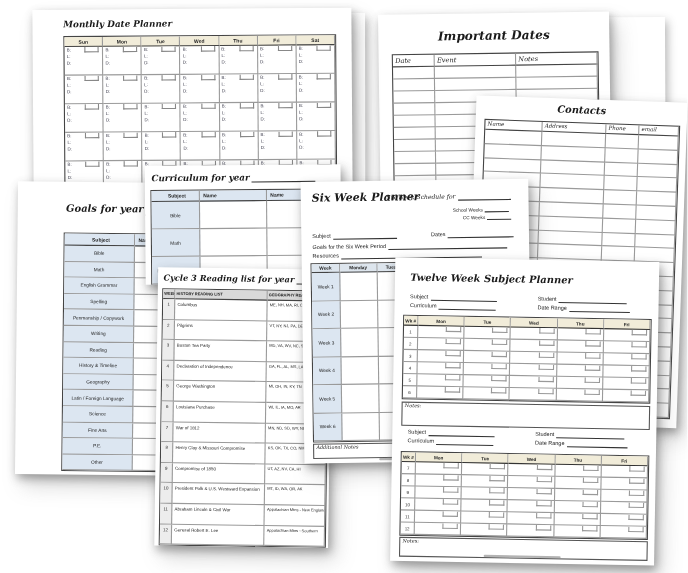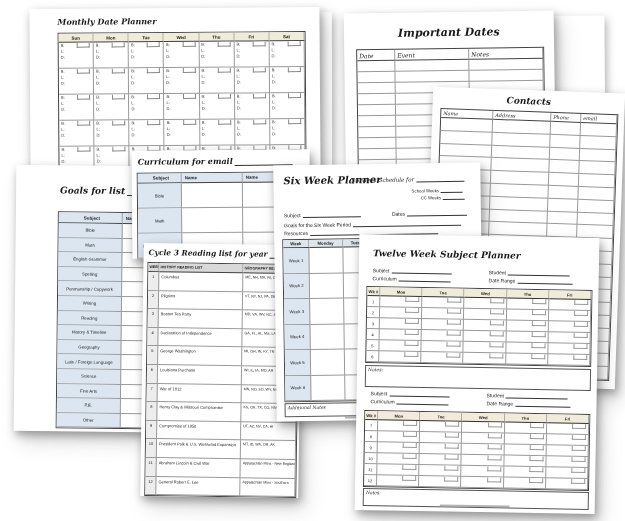--- a/index.html
+++ b/index.html
@@ -421,21 +421,21 @@
           <div class="mptab"></div>
           <div class="mpm">B:</div>
           <div class="mpm">L:</div>
           <div class="mpm">D:</div>
         </div>
       </div>
   </div>
 
   <div class="page" style="left:15px;top:166px;width:218px;height:266px;transform:rotate(0.6deg);z-index:4;">
     <div class="t-script" style="left:44px;top:20px;font-size:9px;">
-      <span>Goals for list</span><span class="bl" style="width:45px;"></span>
+      <span>Goals for year</span><span class="bl" style="width:45px;"></span>
     </div>
     <div class="tbl" id="goals-table" style="left:42px;top:46px;width:203px;">
         <div class="c hd gh ctr">Subject</div>
         <div class="c hd gh">Name</div>
         <div class="c hd gh">Name</div>
         <div class="c gs">Bible</div>
         <div class="c"></div>
         <div class="c"></div>
         <div class="c gs">Math</div>
         <div class="c"></div>
@@ -474,21 +474,21 @@
         <div class="c"></div>
         <div class="c"></div>
         <div class="c gs">Other</div>
         <div class="c"></div>
         <div class="c"></div>
       </div>
   </div>
 
   <div class="page" style="left:132px;top:150px;width:178px;height:108px;transform:rotate(-0.5deg);z-index:5;">
     <div class="t-script" style="left:6px;top:6px;font-size:8px;">
-      <span>Curriculum for email</span><span class="bl" style="width:58px;"></span>
+      <span>Curriculum for year</span><span class="bl" style="width:58px;"></span>
     </div>
     <div class="tbl" id="curr-table" style="left:5px;top:22px;width:166px;">
         <div class="c hd gh ctr">Subject</div>
         <div class="c hd gh">Name</div>
         <div class="c hd gh">Name</div>
         <div class="c gs">Bible</div>
         <div class="c"></div>
         <div class="c"></div>
         <div class="c gs">Math</div>
         <div class="c"></div>

